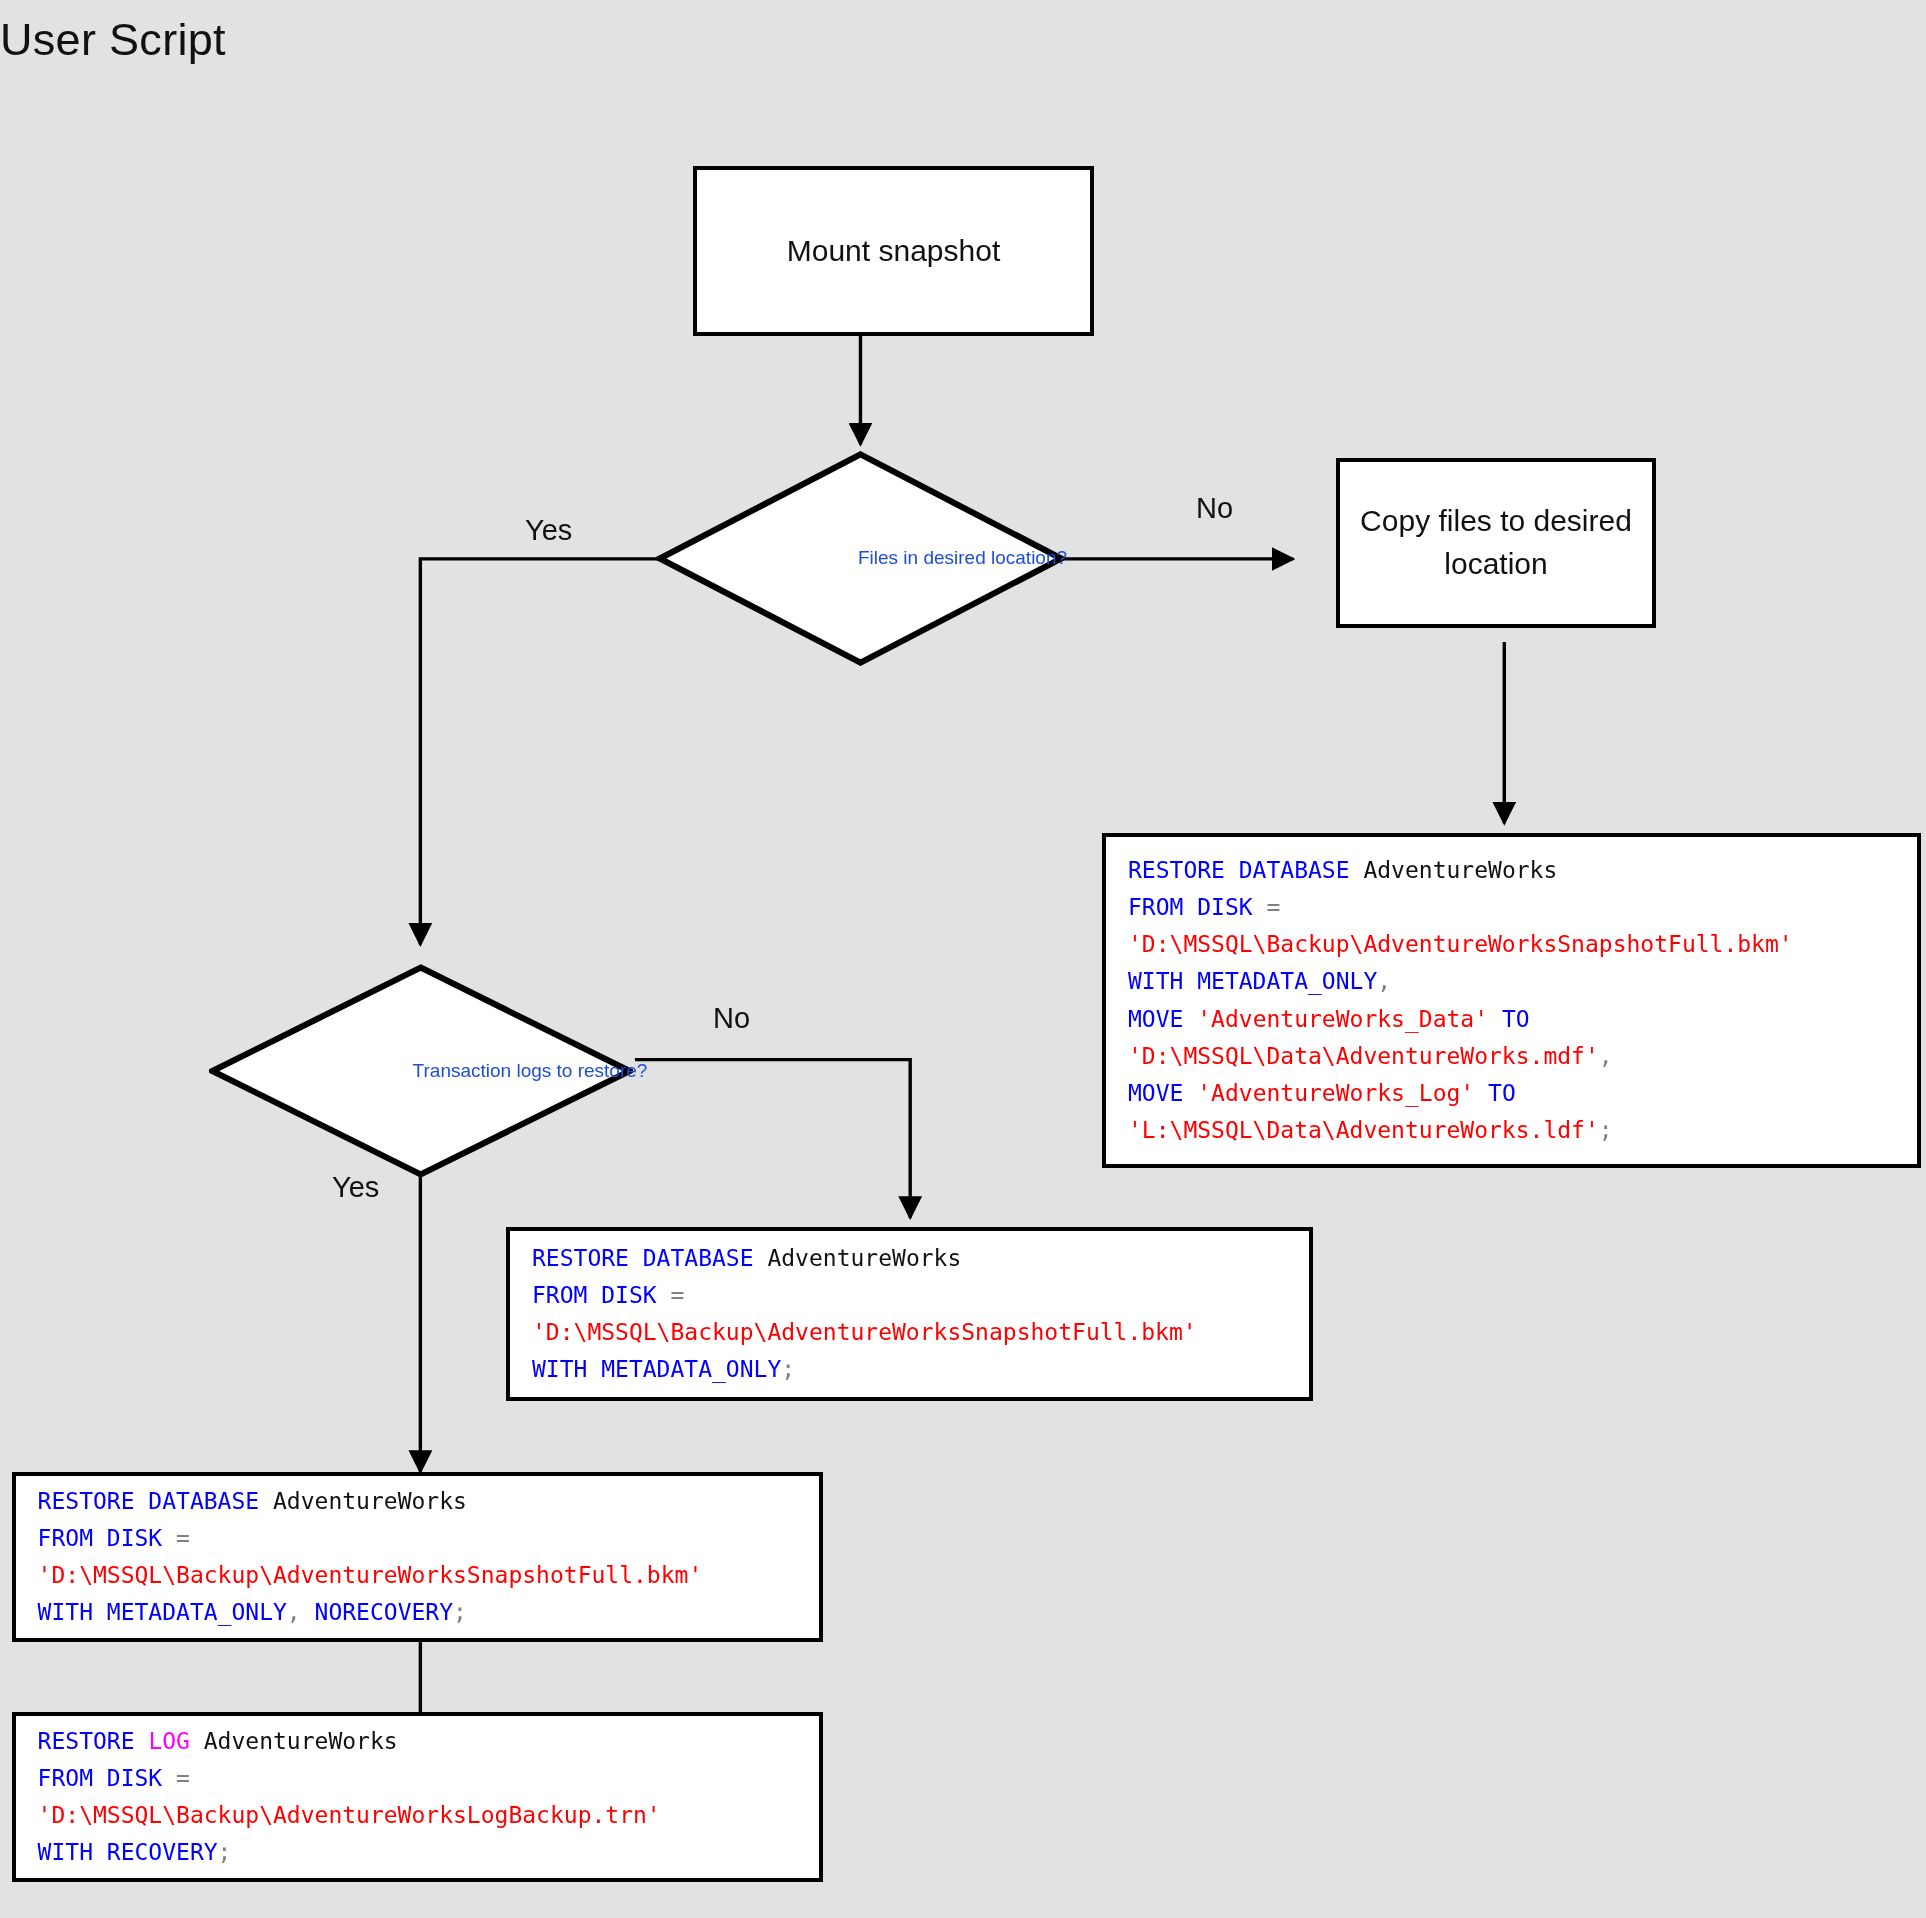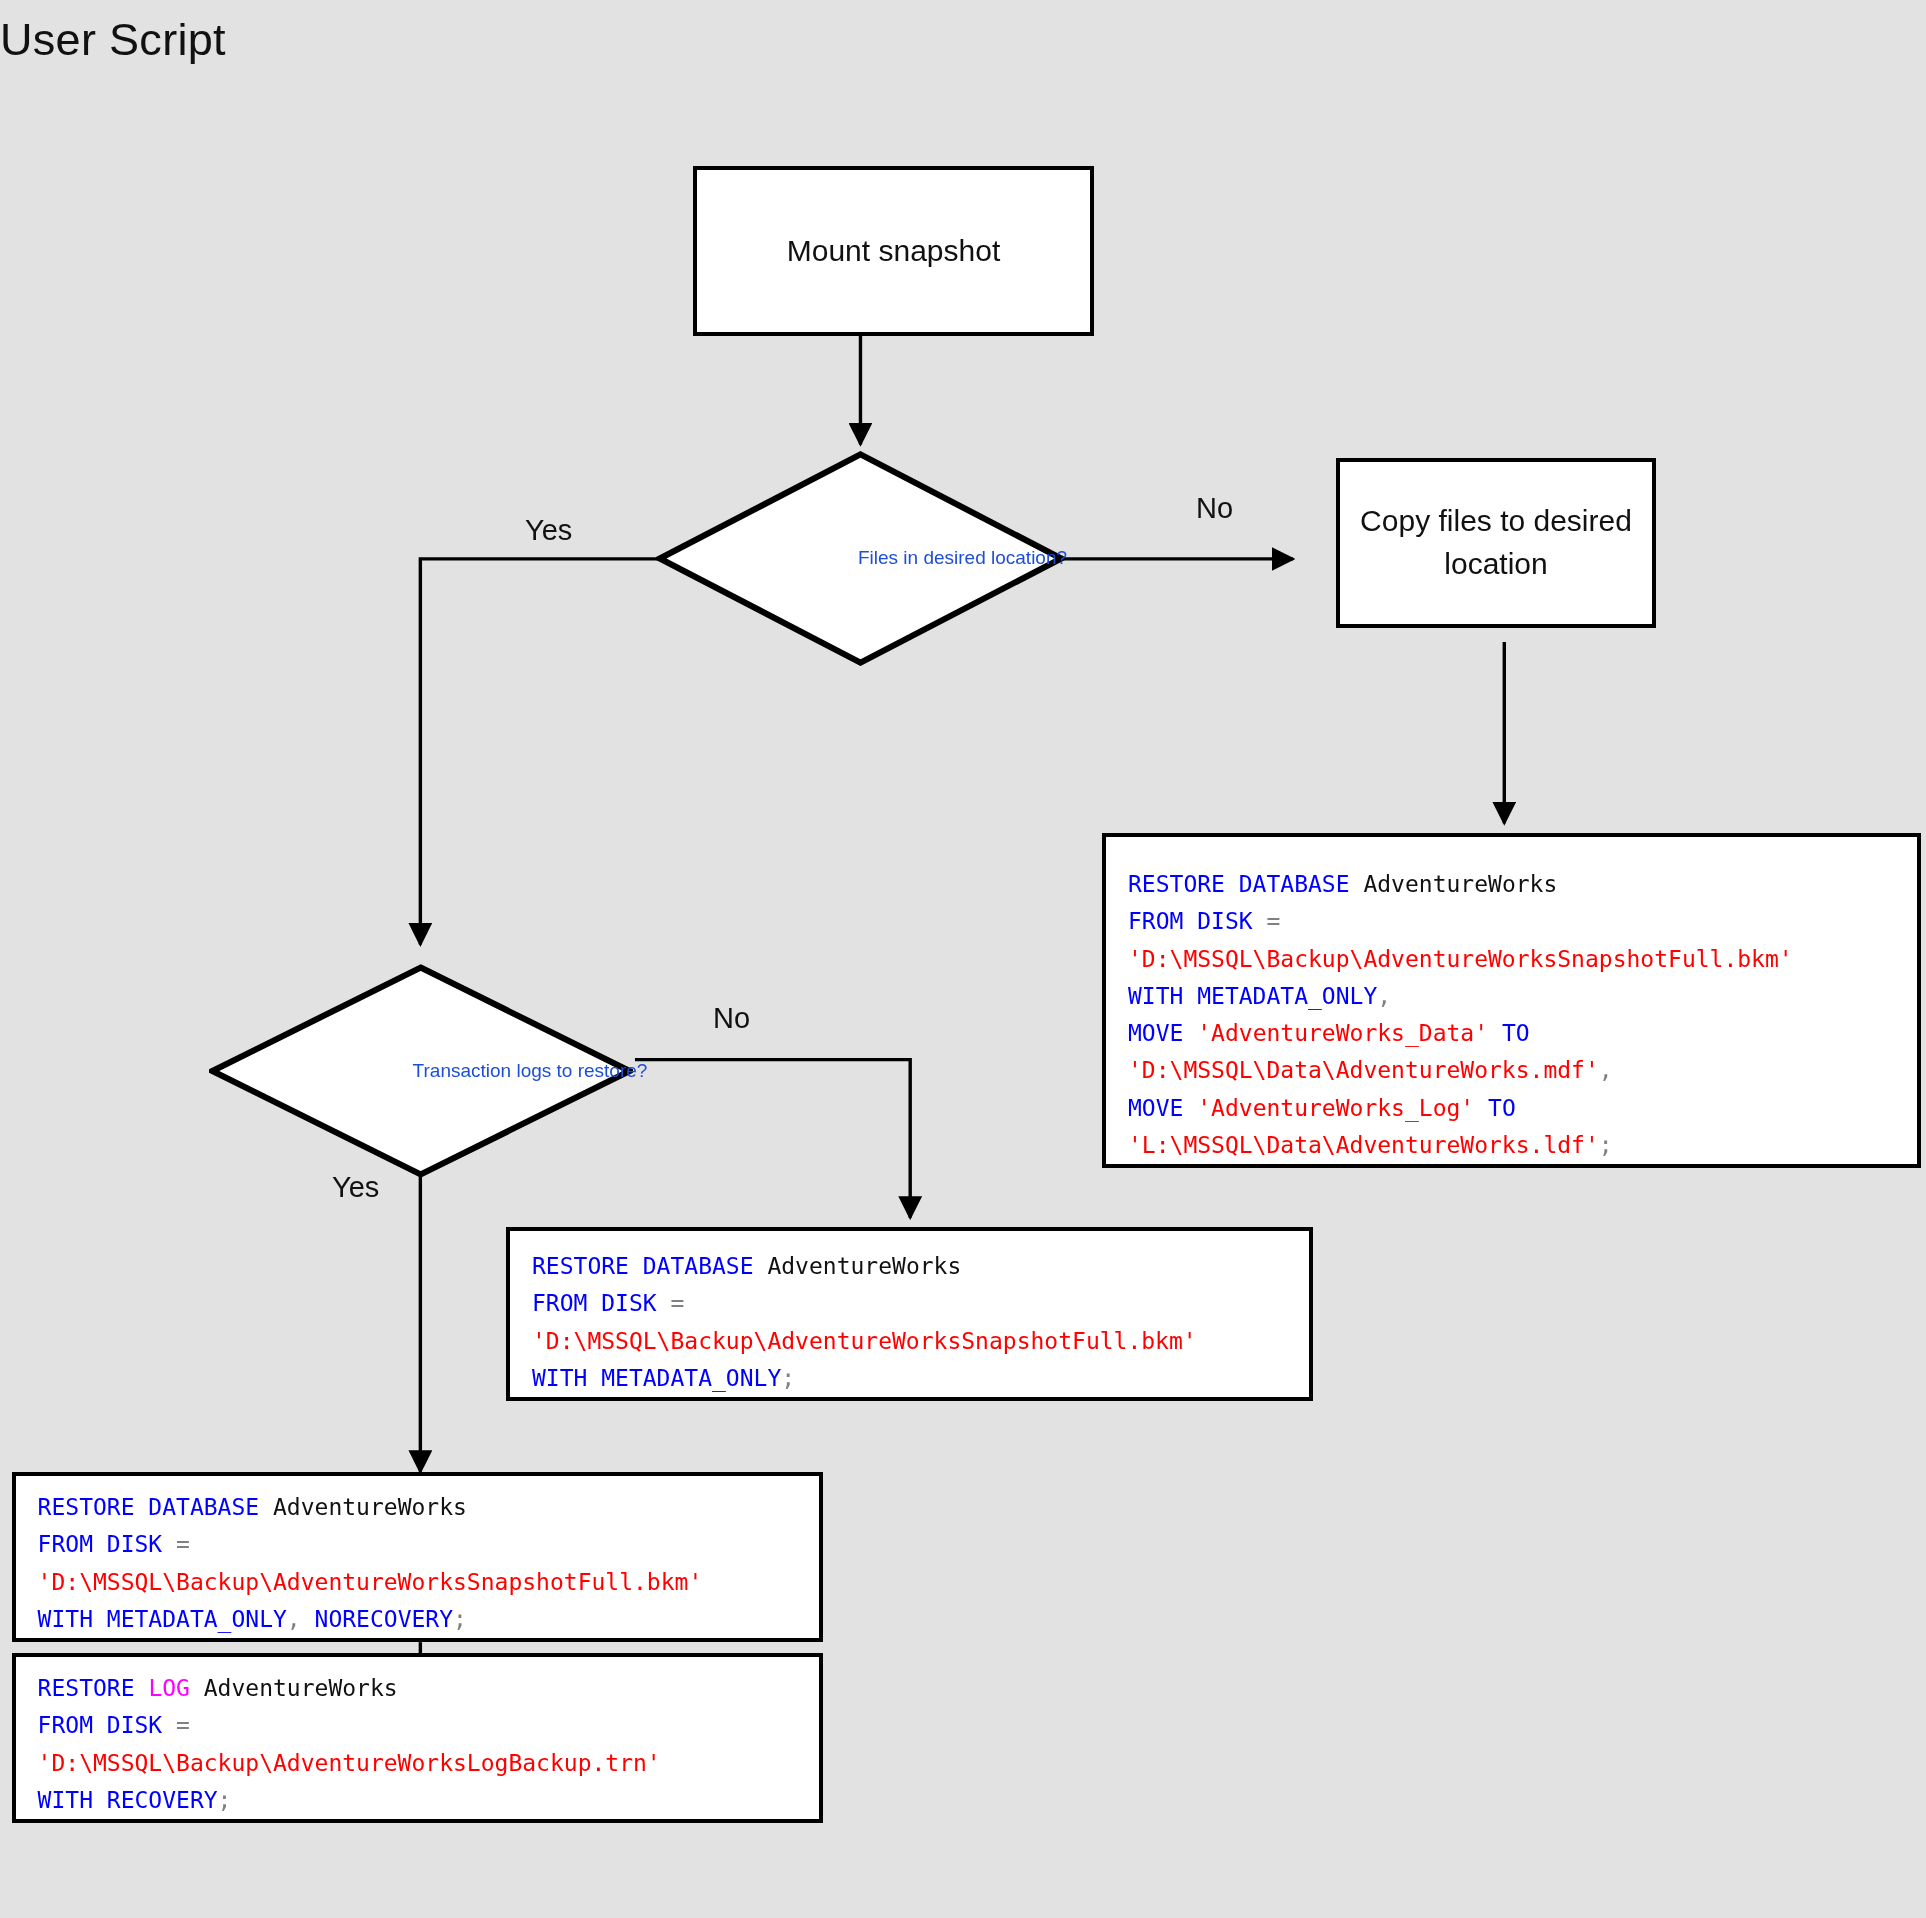--- a/index.html
+++ b/index.html
@@ -72,21 +72,21 @@
     text-align: center;
     line-height: 1.52;
   }
   
   .code-box {
     position: absolute;
     background: #ffffff;
     border: 4.1px solid #000000;
     box-sizing: border-box;
     display: flex;
-    align-items: flex-end;
+    align-items: center;
   }
   .code-text {
     font-family: "DejaVu Sans Mono", monospace;
     font-size: 23px;
     line-height: 1.62;
     white-space: pre;
     padding-left: 22px;
     color: #111;
   }
   .kw  { color: #0000ff; }
@@ -171,21 +171,21 @@
 <span class="kw">WITH METADATA_ONLY</span><span class="pun">;</span></div>
   </div>
 
   <div class="code-box" style="left:11.6px; top:1472px; width:811px; height:170px;">
     <div class="code-text"><span class="kw">RESTORE DATABASE</span><span class="ident"> AdventureWorks</span>
 <span class="kw">FROM DISK</span><span class="ident"> </span><span class="pun">=</span>
 <span class="str">'D:\MSSQL\Backup\AdventureWorksSnapshotFull.bkm'</span>
 <span class="kw">WITH METADATA_ONLY</span><span class="pun">,</span><span class="ident"> </span><span class="kw">NORECOVERY</span><span class="pun">;</span></div>
   </div>
 
-  <div class="code-box" style="left:11.6px; top:1653px; width:811px; height:170px;">
+  <div class="code-box" style="left:11.6px; top:1712px; width:811px; height:170px;">
     <div class="code-text"><span class="kw">RESTORE </span><span class="kw2">LOG</span><span class="ident"> AdventureWorks</span>
 <span class="kw">FROM DISK</span><span class="ident"> </span><span class="pun">=</span>
 <span class="str">'D:\MSSQL\Backup\AdventureWorksLogBackup.trn'</span>
 <span class="kw">WITH RECOVERY</span><span class="pun">;</span></div>
   </div>
 
   <div class="edge-label" style="left:525px; top:514px;">Yes</div>
   <div class="edge-label" style="left:1196px; top:492px;">No</div>
   <div class="edge-label" style="left:713px; top:1002px;">No</div>
   <div class="edge-label" style="left:332px; top:1171px;">Yes</div>

